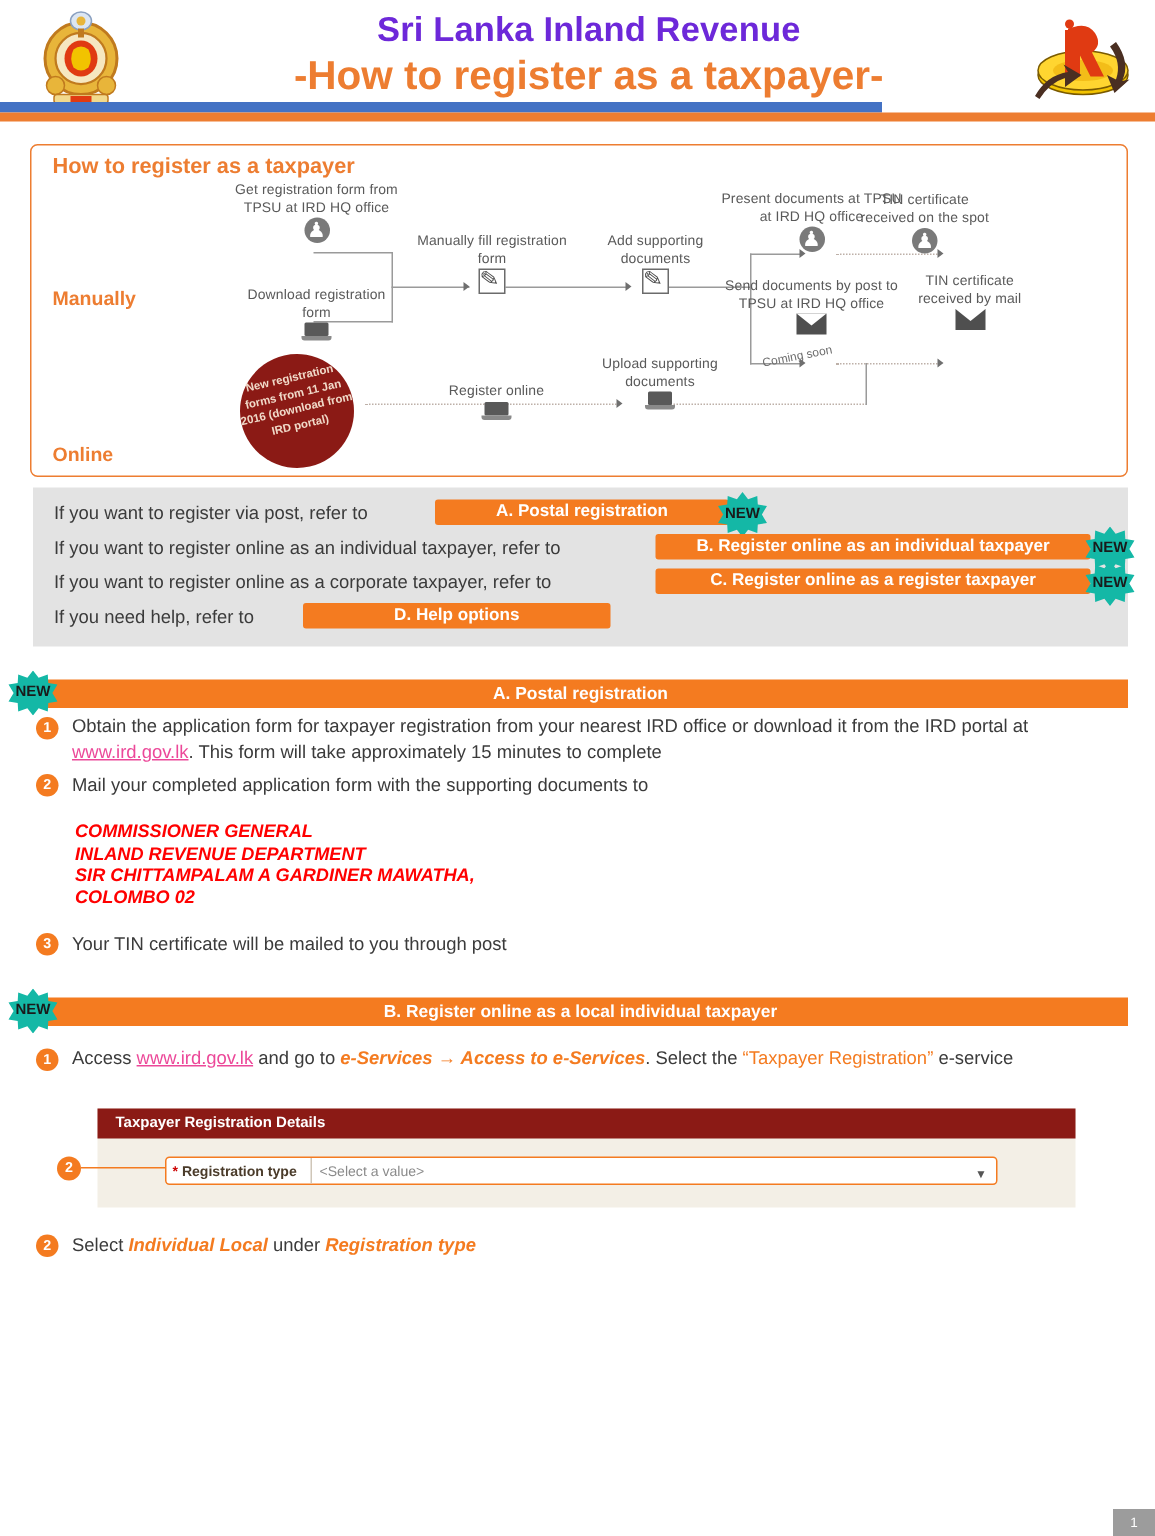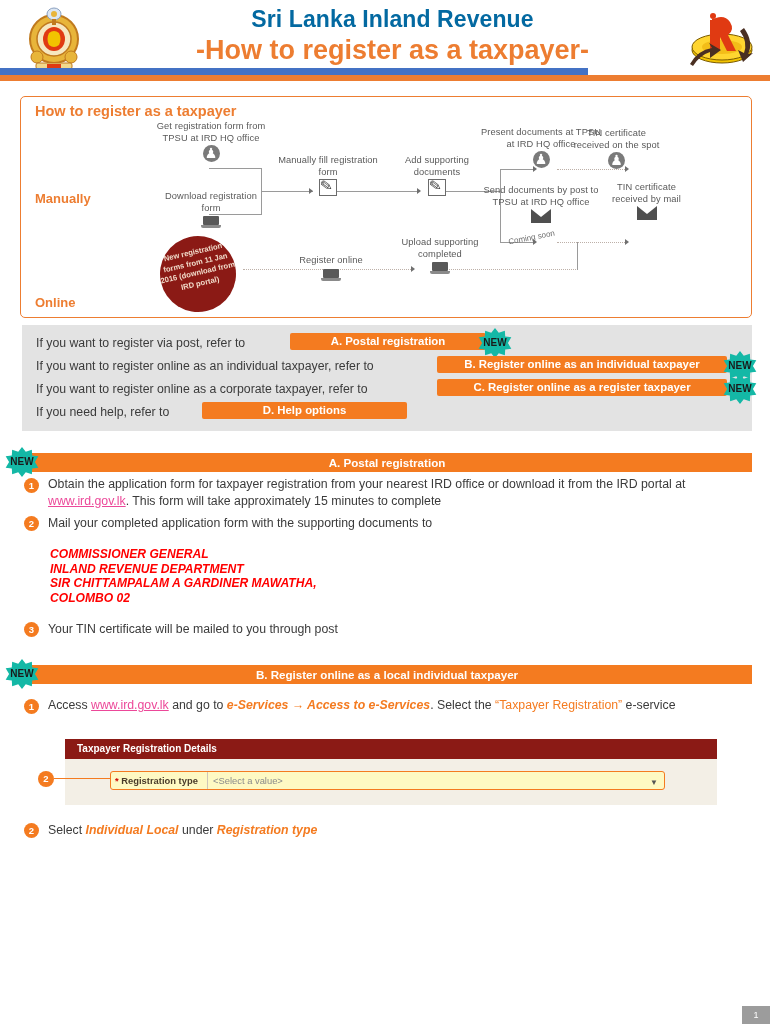--- a/index.html
+++ b/index.html
@@ -12,21 +12,21 @@
     overflow: hidden;
     color: #3b3b3b;
   }
 
   
   #header { position:relative; height:86px; }
   #emblem-sl { position:absolute; left:22px; top:3px; width:64px; height:68px; }
   #logo-ird  { position:absolute; left:682px; top:12px; width:78px; height:60px; }
   #header-titles { position:absolute; left:120px; top:6px; width:545px; text-align:center; }
   #title-main {
-    color:#0369a1; font-size:23px; font-weight:bold; letter-spacing:0.1px;
+    color:#6d28d9; font-size:23px; font-weight:bold; letter-spacing:0.1px;
     font-family:"Liberation Sans", sans-serif;
     text-align:center;
   }
   #title-sub {
     color:#ED7D31; font-size:27px; font-weight:bold; margin-top:2px;
   }
   #bar-blue   { position:absolute; left:0; top:68px; width:588px; height:7px; background:#4472C4; }
   #bar-orange { position:absolute; left:0; top:75px; width:770px; height:6px; background:#ED7D31; }
 
   
@@ -127,21 +127,21 @@
   .addr { position:absolute; color:#FF0000; font-size:12.1px; font-weight:bold;
           font-style:italic; line-height:14.6px; }
   .or-em { color:#F47B20; font-weight:bold; font-style:italic; }
   .or-em2 { color:#F47B20; }
 
   
   #form-shot { position:absolute; left:65px; top:739px; width:652px; height:66px; background:#F3EFE6; }
   #form-hdr { position:absolute; left:0; top:0; width:652px; height:20px; background:#8B1A15;
               color:#fff; font-size:10px; font-weight:bold; line-height:20px; padding-left:12px; }
   #field-wrap { position:absolute; left:45px; top:32px; width:555px; height:19px;
-                border:1.4px solid #F47B20; border-radius:3px; background:#fef9c3; display:flex; }
+                border:1.4px solid #F47B20; border-radius:3px; background:#ffffff; display:flex; }
   #field-label { width:96px; font-size:9.4px; font-weight:bold; color:#4a3b2a; line-height:17px; padding-left:4px; }
   #field-star { color:#c00; }
   #field-input { flex:1; border-left:1px solid #cfc6b8; font-size:9.4px; color:#8a8a8a;
                  line-height:17px; padding-left:5px; position:relative; }
   #field-caret { position:absolute; right:6px; top:2px; font-size:8px; color:#555; }
   #callout-2 { position:absolute; left:38px; top:771px; width:16px; height:16px; border-radius:50%;
                background:#F47B20; color:#fff; font-size:9.5px; font-weight:bold;
                text-align:center; line-height:16px; }
   #callout-line { position:absolute; left:54px; top:778px; width:56px; height:1.4px; background:#F47B20; }
 
@@ -255,21 +255,21 @@
     <div class="cap">TIN certificate received by mail</div>
     <div class="gly"><span class="ico-mail"></span></div>
   </div>
 
   <div class="node" style="left:255px; top:158px;">
     <div class="cap">Register online</div>
     <div class="gly"><span class="ico-laptop"></span></div>
   </div>
 
   <div class="node" style="left:364px; top:140px;">
-    <div class="cap">Upload supporting completed</div>
+    <div class="cap">Upload supporting documents</div>
     <div class="gly"><span class="ico-laptop"></span></div>
   </div>
 </div>
 
 <div id="red-badge">New registration forms from 11 Jan 2016 (download from IRD portal)</div>
 <div id="coming-soon">Coming soon</div>
 
 <div id="nav-panel">
 
   <div class="nav-row" style="top:8px;">

